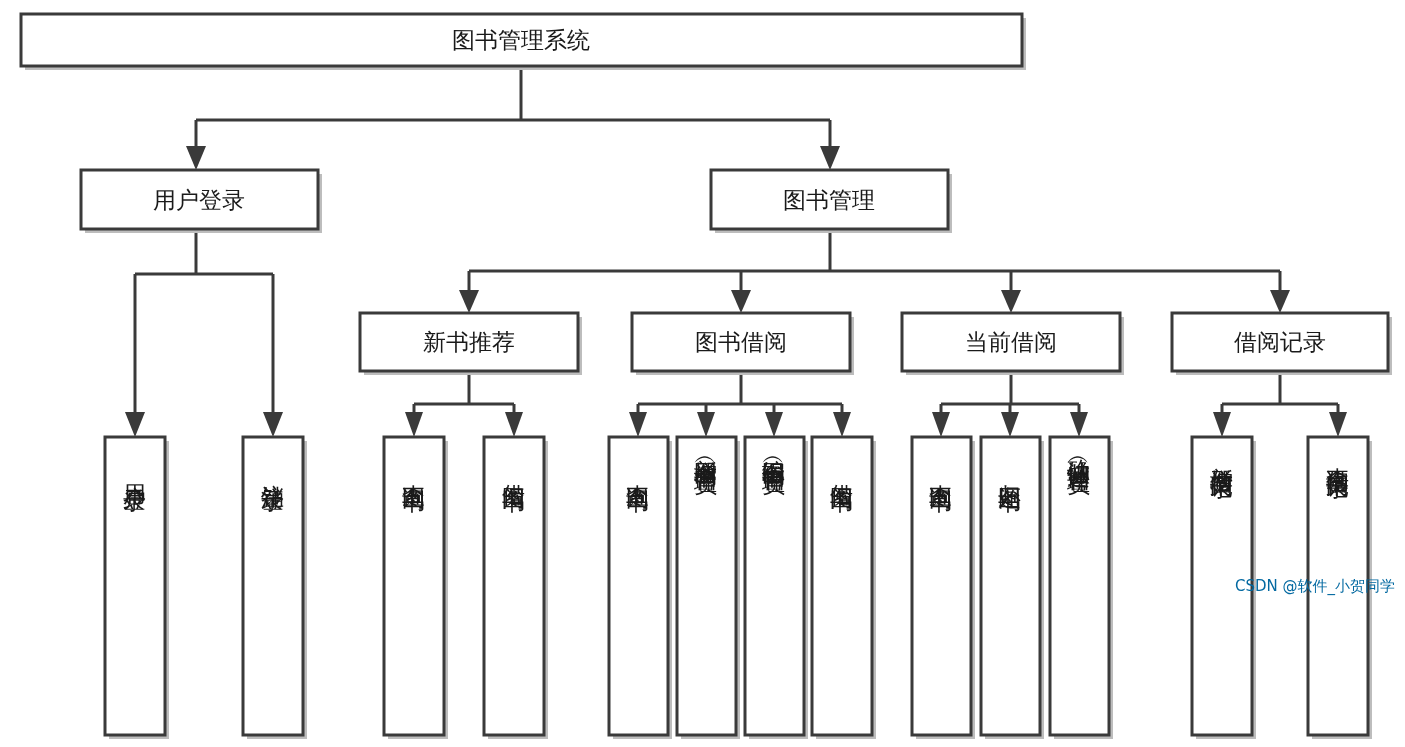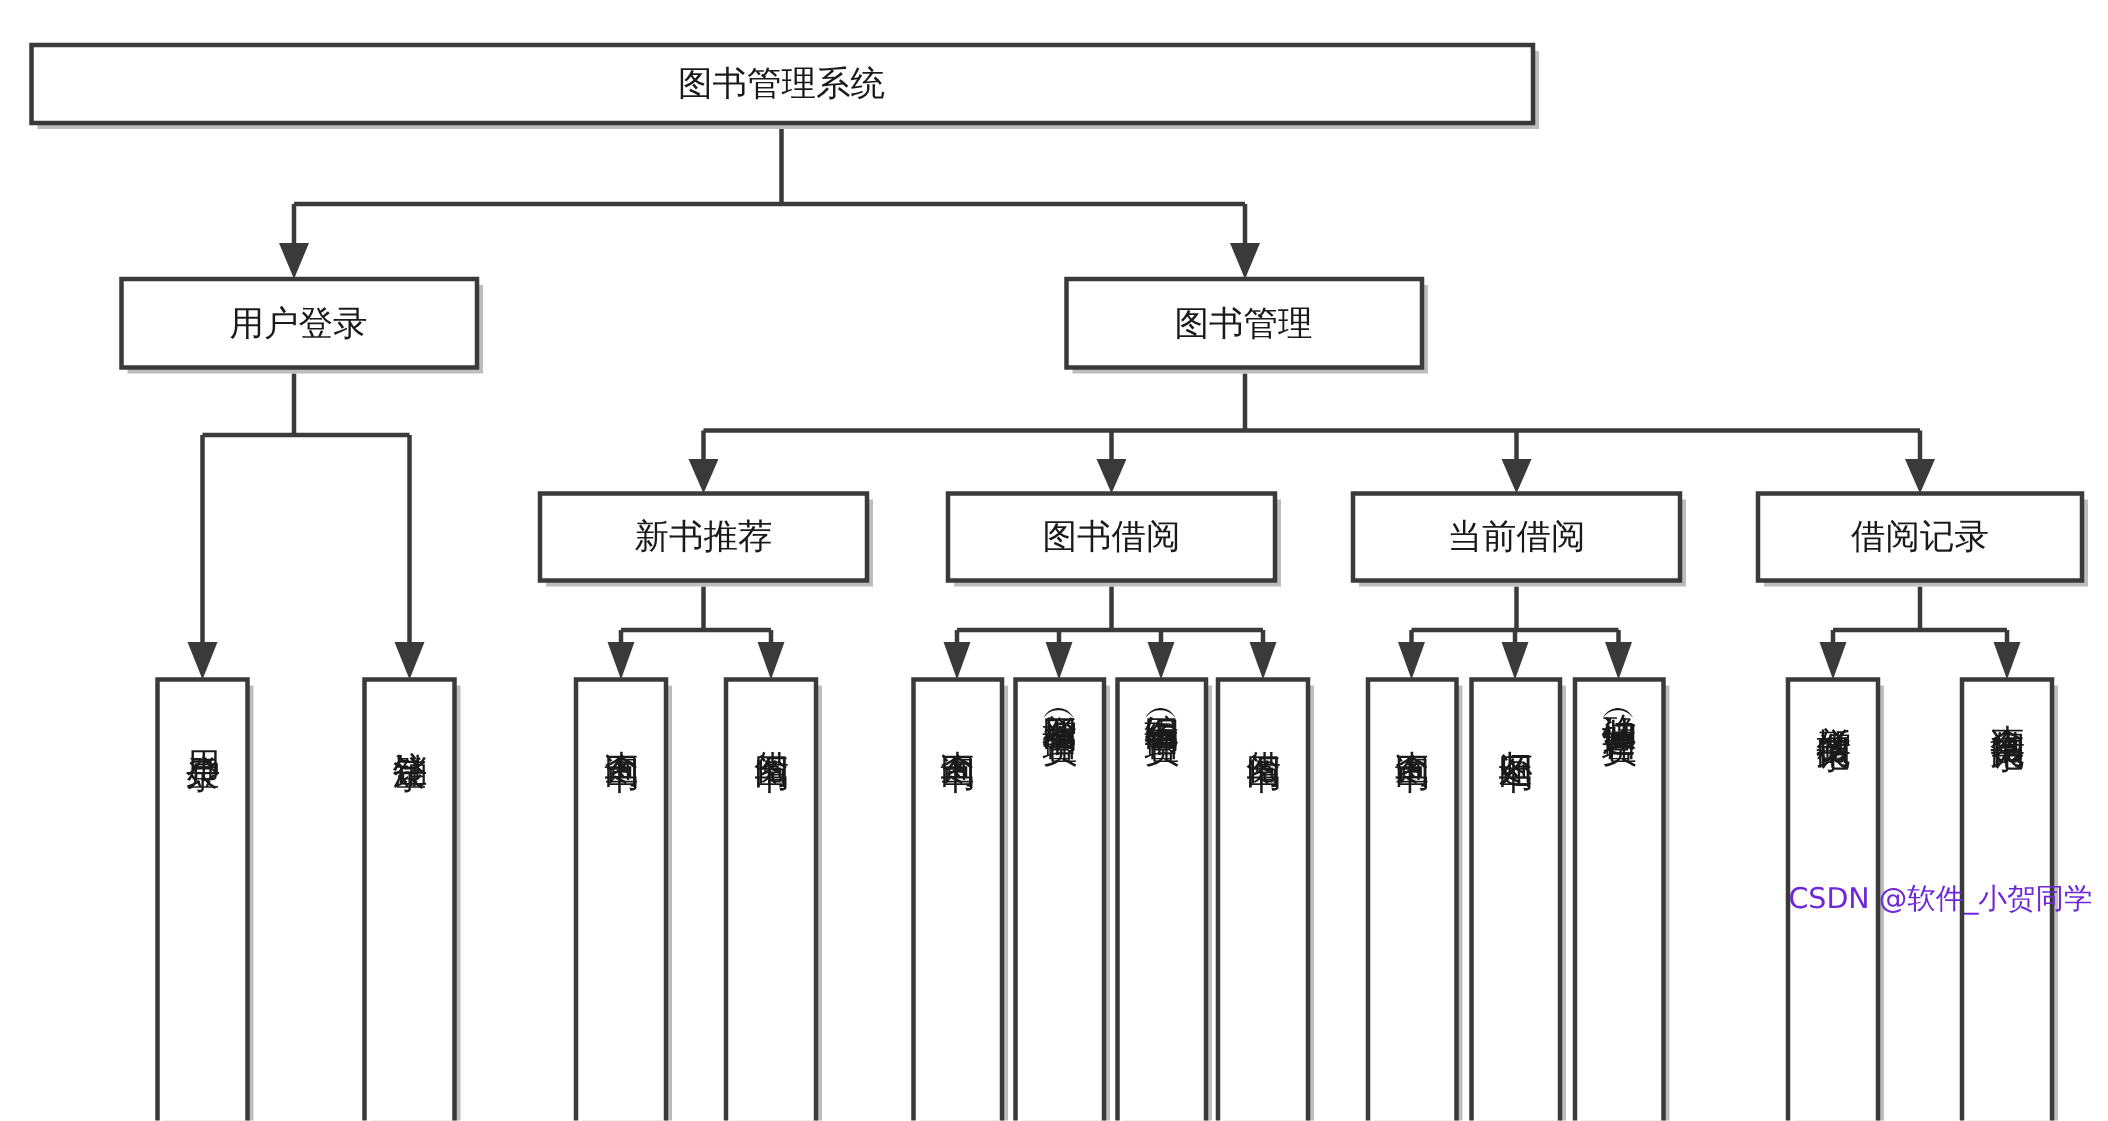--- a/index.html
+++ b/index.html
@@ -10,21 +10,21 @@
   body {
     width: 1405px;
     height: 747px;
     position: relative;
     font-family: "DejaVu Sans", "Liberation Sans", sans-serif;
     overflow: hidden;
   }
   #diagram-root {
     position: absolute;
     left: 0;
-    top: 16px;
+    top: 0;
     width: 1405px;
     height: 602px;
   }
   svg.flow {
     display: block;
     width: 1405px;
     height: 747px;
   }
   .node-rect {
     fill: #ffffff;
@@ -59,22 +59,22 @@
     text-anchor: middle;
     writing-mode: vertical-rl;
     glyph-orientation-vertical: 0;
     letter-spacing: 2px;
   }
   .watermark {
     position: absolute;
     right: 10px;
     bottom: 6px;
     font-family: "DejaVu Sans", "Liberation Sans", sans-serif;
-    font-size: 19px;
-    color: #6d28d9;
+    font-size: 15px;
+    color: #0369a1;
     white-space: nowrap;
     pointer-events: none;
   }
 </style>
 </head>
 <body>
 
 <div id="diagram-root">
   <svg class="flow" viewBox="0 0 1405 747" xmlns="http://www.w3.org/2000/svg">
 

